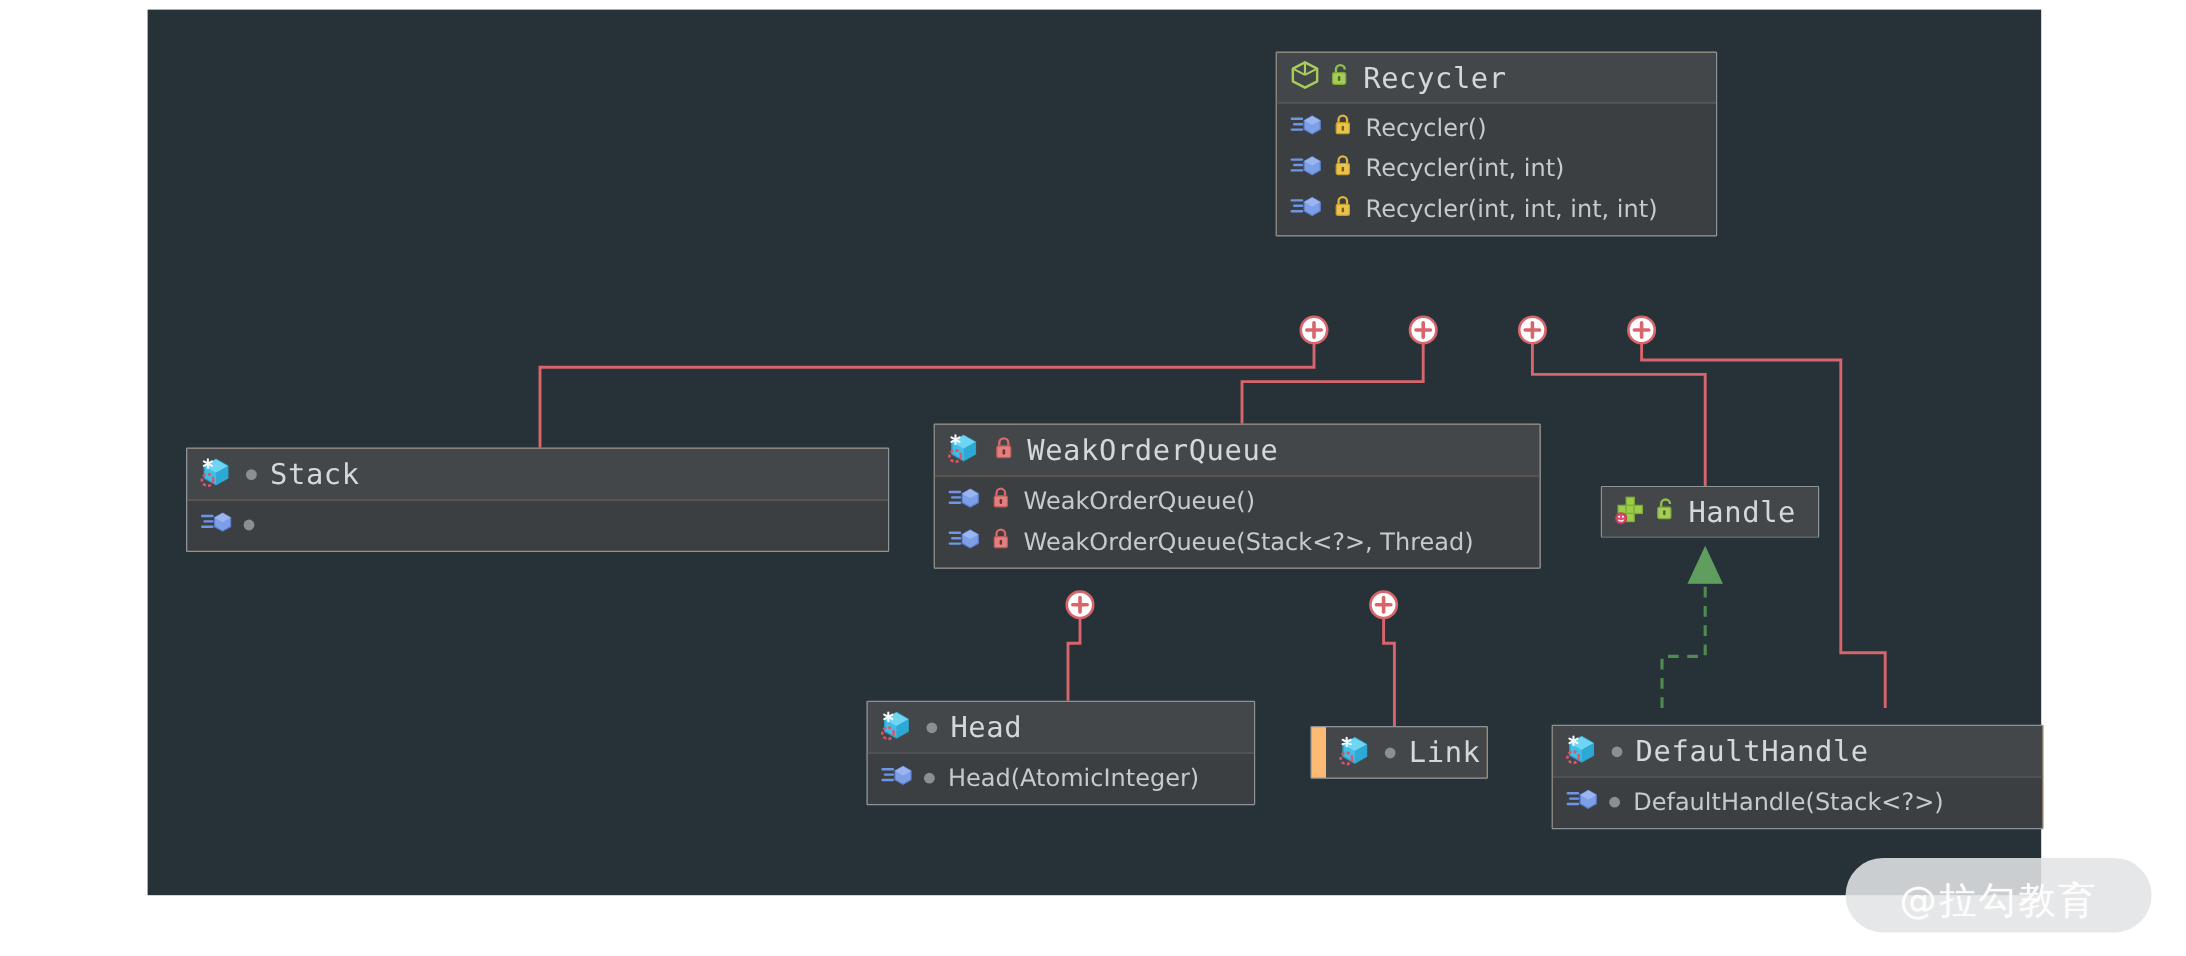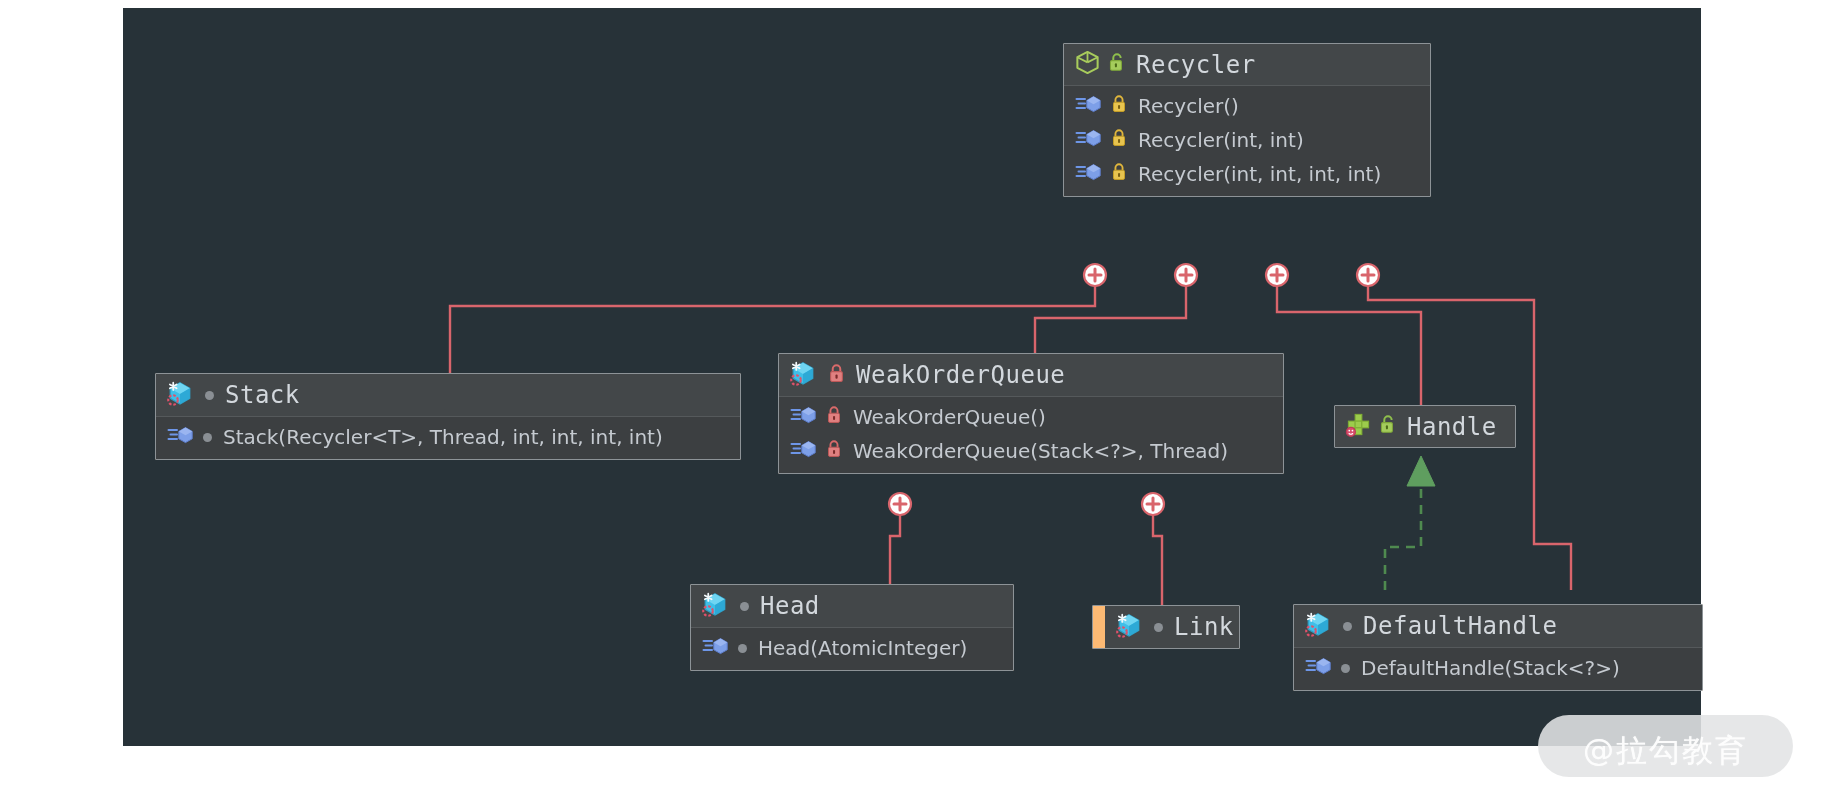--- a/index.html
+++ b/index.html
@@ -265,21 +265,20 @@
     <div class="cls-body">
       <div class="member">
         <span class="ico">
           <svg width="30" height="24">
               <use href="#ic-method"></use>
             </svg>
         </span>
           <span class="gap6"></span>
         <span class="dot-grey"></span>
           <span class="gap10"></span>
-        <span class="member-text">Stack(Recycler&lt;T&gt;, Thread, int, int, int, int)</span>
       </div>
     </div>
   </div>
 
   <div class="cls" style="left:778px; top:353px; width:506px;">
     <div class="cls-head">
       <span class="ico">
         <svg width="28" height="28">
             <use href="#ic-class-static"></use>
           </svg>
@@ -338,21 +337,21 @@
       <span class="ico">
         <svg width="17" height="21">
             <use href="#ic-lock-green"></use>
           </svg>
       </span>
         <span class="gap10"></span>
       <span class="title-text">Handle</span>
     </div>
   </div>
 
-  <div class="cls" style="left:690px; top:584px; width:324px;">
+  <div class="cls" style="left:722px; top:584px; width:324px;">
     <div class="cls-head">
       <span class="ico">
         <svg width="28" height="28">
             <use href="#ic-class-static"></use>
           </svg>
       </span>
         <span class="gap10"></span>
       <span class="dot-grey"></span>
         <span class="gap10"></span>
       <span class="title-text">Head</span>

